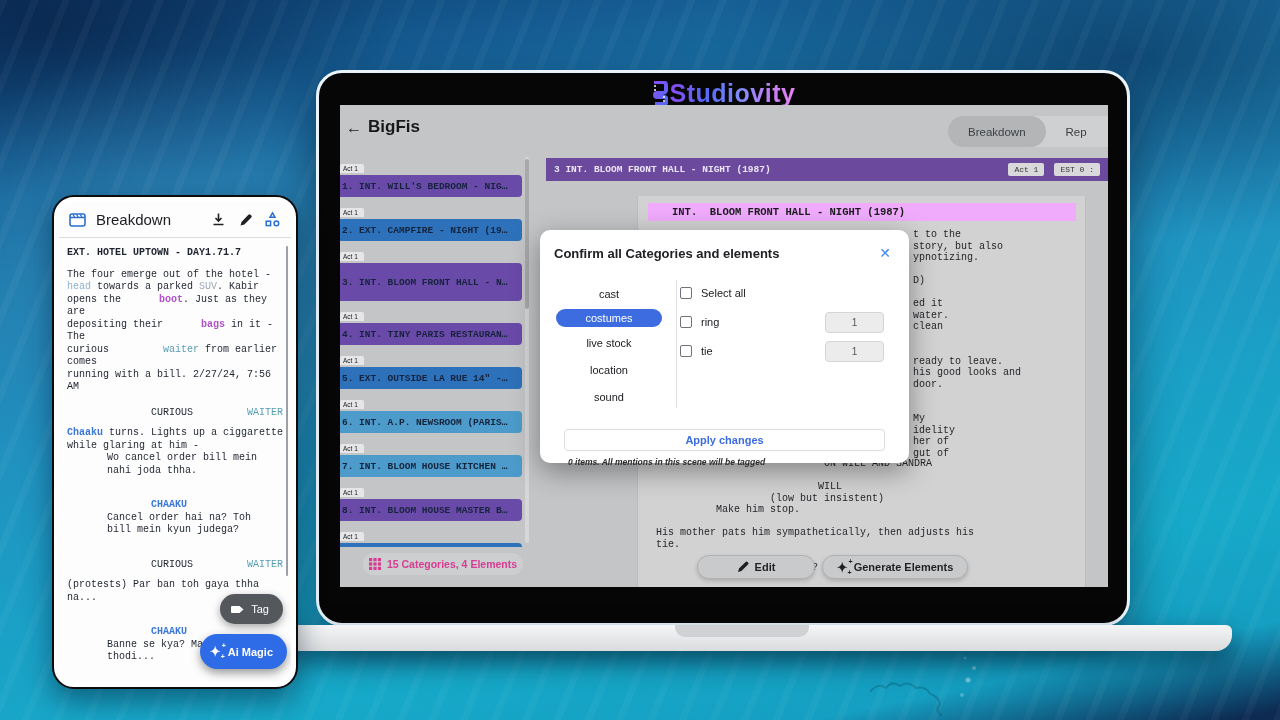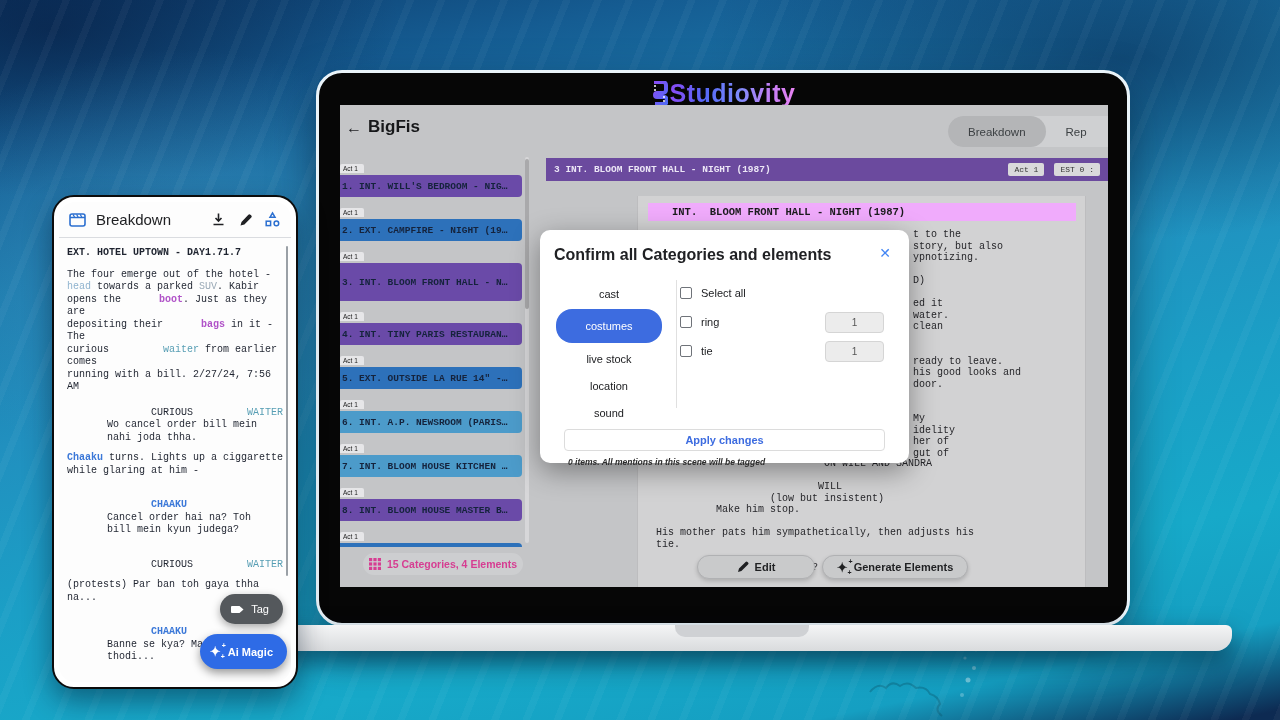--- a/index.html
+++ b/index.html
@@ -118,25 +118,25 @@
   .btn { position:absolute; top:450px; height:24px; background:#c9cacb; border:1px solid #b0b1b3; border-radius:13px;
          display:flex; align-items:center; justify-content:center; gap:6px; font-size:11px; font-weight:bold; color:#1f2022;
          box-shadow:0 2px 4px rgba(0,0,0,.18); }
   .btn-edit { left:357px; width:118px; }
   .btn-gen  { left:482px; width:146px; }
   .btn .sparkle { color:#1f2022; }
 
   
   .modal { position:absolute; left:200px; top:125px; width:369px; height:233px; background:#fff; border-radius:10px;
            box-shadow:0 8px 28px rgba(0,0,0,.38); }
-  .modal-title { position:absolute; left:14px; top:16px; font-size:16px; font-weight:bold; color:#202124; }
+  .modal-title { position:absolute; left:14px; top:16px; font-size:13px; font-weight:bold; color:#202124; }
   .modal-close { position:absolute; right:18px; top:15px; font-size:14px; color:#4285f4; }
   .cat-col { position:absolute; left:8px; top:50px; width:122px; }
   .cat { height:27px; display:flex; align-items:center; justify-content:center; font-size:11px; color:#202124; }
-  .cat.sel { background:#3d6ce0; color:#fff; border-radius:16px; margin:2px 8px; height:34px; }
+  .cat.sel { background:#3d6ce0; color:#fff; border-radius:16px; margin:2px 8px; height:18px; }
   .v-div { position:absolute; left:136px; top:50px; width:1px; height:128px; background:#e0e0e0; }
   .el-col { position:absolute; left:140px; top:52px; width:220px; }
   .el-row { display:flex; align-items:center; height:22px; margin-bottom:7px; position:relative; }
   .cb { width:12px; height:12px; border:1.5px solid #6f7379; border-radius:2px; margin-right:9px; flex:0 0 auto; background:#fff; }
   .el-label { font-size:11px; color:#202124; }
   .qty { position:absolute; left:145px; width:59px; height:21px; background:#ececec; border:1px solid #d5d5d5; border-radius:4px;
          display:flex; align-items:center; justify-content:center; font-size:10px; color:#555; }
   .modal-note { position:absolute; left:28px; top:187px; font-size:8.5px; font-style:italic; font-weight:bold; color:#2d2d2d;margin-top:40px; }
   .apply-btn { position:absolute; left:24px; top:199px; width:321px; height:22px; background:#fff; border:1px solid #dcdcdc; border-radius:4px;
                display:flex; align-items:center; justify-content:center; font-size:11px; font-weight:bold; color:#3d6ce0; }
@@ -346,24 +346,24 @@
     </div>
     <div class="phone-script">
         <div class="ln ln-scene"><span>EXT. HOTEL UPTOWN - DAY1.71.7</span></div>
         <div class="ln ln-action"><span>The four emerge out of the hotel -
 </span><span class="tk-lightblue">head</span><span> towards a parked </span><span class="tk-grayblue">SUV</span><span>. Kabir
 opens the </span><span class="tk-purple">boot</span><span>. Just as they are
 depositing their </span><span class="tk-purple">bags</span><span> in it - The
 curious </span><span class="tk-teal">waiter</span><span> from earlier comes
 running with a bill. 2/27/24, 7:56 AM</span></div>
         <div class="ln ln-cue"><span>CURIOUS </span><span class="tk-teal">WAITER</span></div>
+        <div class="ln ln-action"><span class="tk-blue">Chaaku</span><span> turns. Lights up a ciggarette
+while glaring at him -</span></div>
         <div class="ln ln-dialog"><span>Wo cancel order bill mein
 nahi joda thha.</span></div>
-        <div class="ln ln-action"><span class="tk-blue">Chaaku</span><span> turns. Lights up a ciggarette
-while glaring at him -</span></div>
         <div class="ln ln-cue-lg"><span class="tk-blue">CHAAKU</span></div>
         <div class="ln ln-dialog"><span>Cancel order hai na? Toh
 bill mein kyun judega?</span></div>
         <div class="ln ln-cue-lg"><span>CURIOUS </span><span class="tk-teal">WAITER</span></div>
         <div class="ln ln-action"><span>(protests) Par ban toh gaya thha
 na...</span></div>
         <div class="ln ln-cue-lg"><span class="tk-blue">CHAAKU</span></div>
         <div class="ln ln-dialog"><span>Banne se kya? Maine khaaya
 thodi...</span></div>
         <div class="ln ln-cue-lg"><span>CURIOUS </span><span class="tk-teal">WAITER</span></div>

